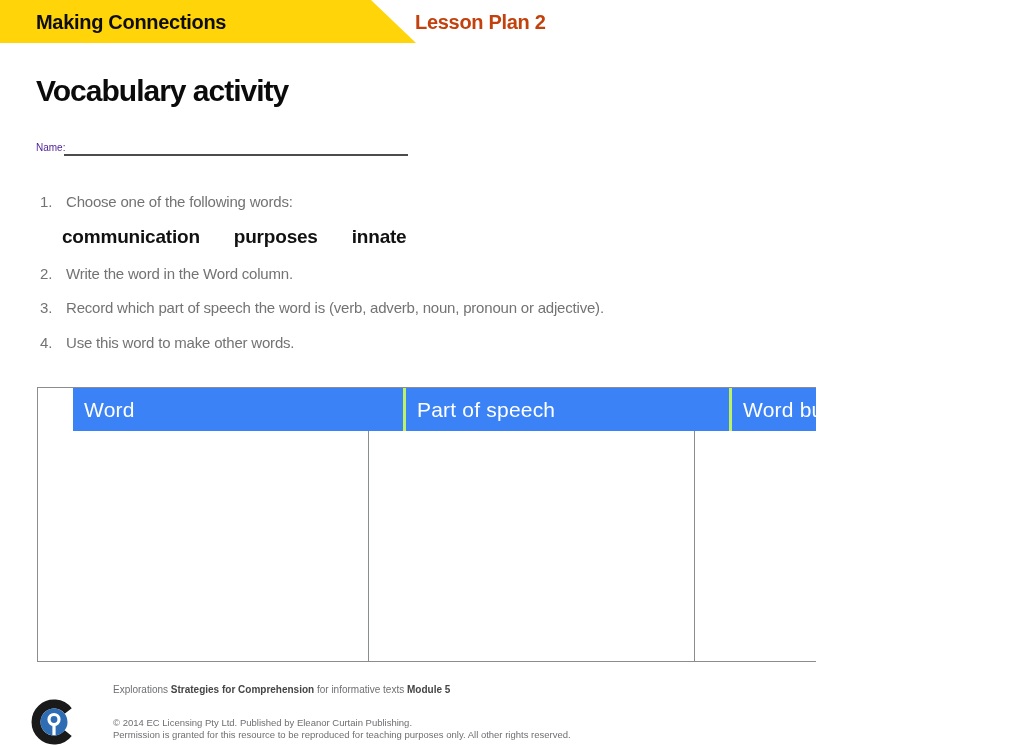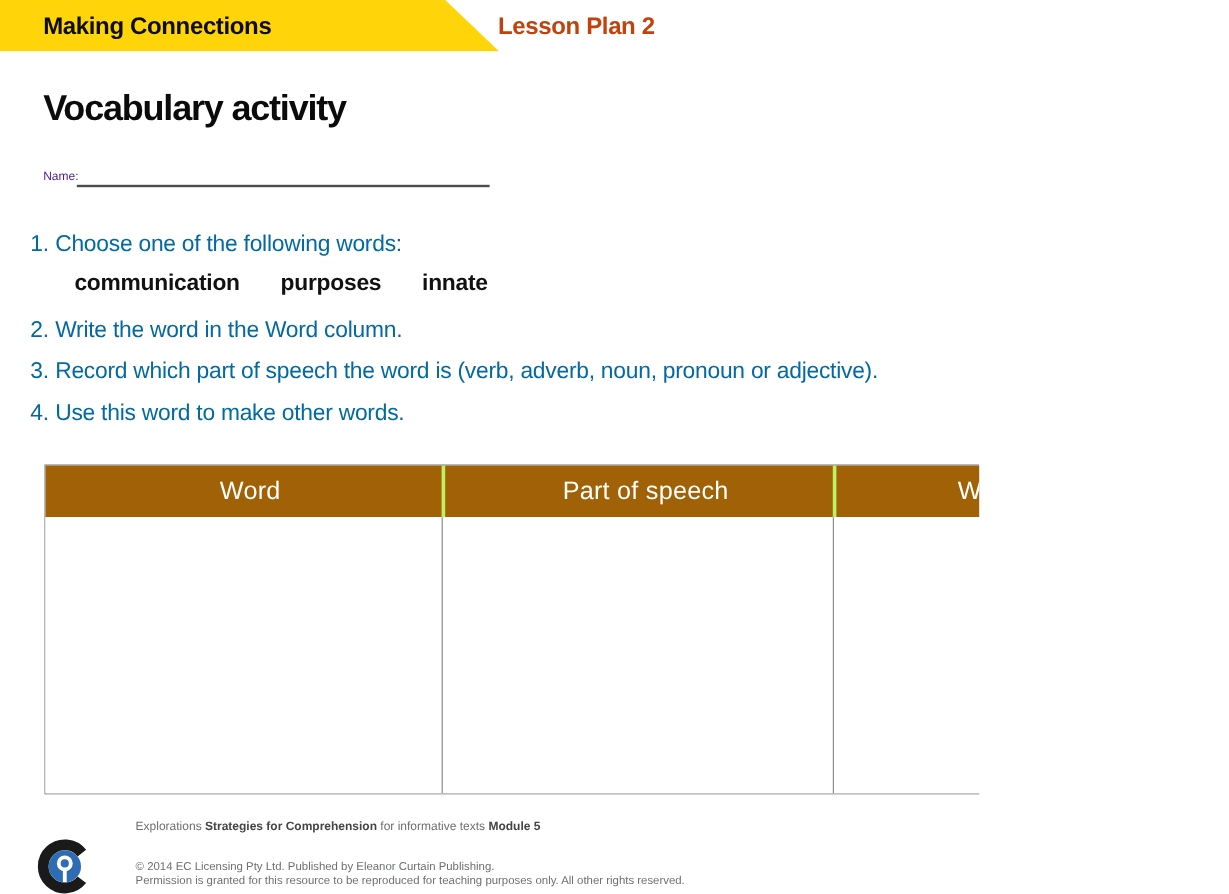--- a/index.html
+++ b/index.html
@@ -1,20 +1,20 @@
 <!DOCTYPE html>
 <html><head>
 <meta charset="utf-8">
 <style>
   * { margin:0; padding:0; box-sizing:border-box; }
   html,body { background:#ffffff; }
   body { font-family:"Liberation Sans", sans-serif; }
   .page {
     position:relative; width:816px; height:745px;
-    background:#ffffff; overflow:hidden;text-align:center;
+    background:#ffffff; overflow:hidden;
   }
 
   
   .banner {
     position:absolute; left:0; top:0; width:416px; height:43px;
     background:#ffd408;
     clip-path:polygon(0 0, 371px 0, 416px 100%, 0 100%);
   }
   .banner-text {
     position:absolute; left:36px; top:0; height:43px; line-height:44px;
@@ -36,38 +36,38 @@
     position:absolute; left:36px; top:142px;
     font-size:10px; color:#4c1d95;
   }
   .name-line {
     position:absolute; left:64px; top:140px; width:344px; height:16px;
     border-bottom:2px solid #4c4c4e;
   }
 
   
   .instr {
-    position:absolute; left:20px;
-    font-size:19px; color:#0369a1; letter-spacing:-0.2px; white-space:nowrap;
+    position:absolute; left:40px;
+    font-size:15px; color:#737373; letter-spacing:-0.2px; white-space:nowrap;
   }
   .instr .num { display:inline-block; width:26px; }
   .choices {
     position:absolute; left:62px; top:226px;
     font-size:19px; font-weight:bold; color:#111; letter-spacing:-0.2px;
   }
   .choices span { margin-right:34px; }
   .choices span:last-child { margin-right:0; }
 
   
   .vocab-table {
     position:absolute; left:37px; top:387px; width:983px; height:275px;
     border:1px solid #8a8c8e; display:flex; flex-direction:column;
   }
   .thead {
-    display:flex; height:43px; background:#a16207; flex:0 0 43px;
+    display:flex; height:43px; background:#3b82f6; flex:0 0 43px;margin-left:35px;
   }
   .th {
     color:#ffffff; font-size:21px; font-weight:normal;
     line-height:43px; padding-left:11px; letter-spacing:0.2px;
   }
   .th + .th { border-left:3px solid #bef264; }
   .tbody { display:flex; flex:1 1 auto; background:#ffffff; }
   .td { background:#ffffff; }
   .td + .td { border-left:1px solid #8a8c8e; }
   .c1 { width:330px; flex:0 0 330px; }

